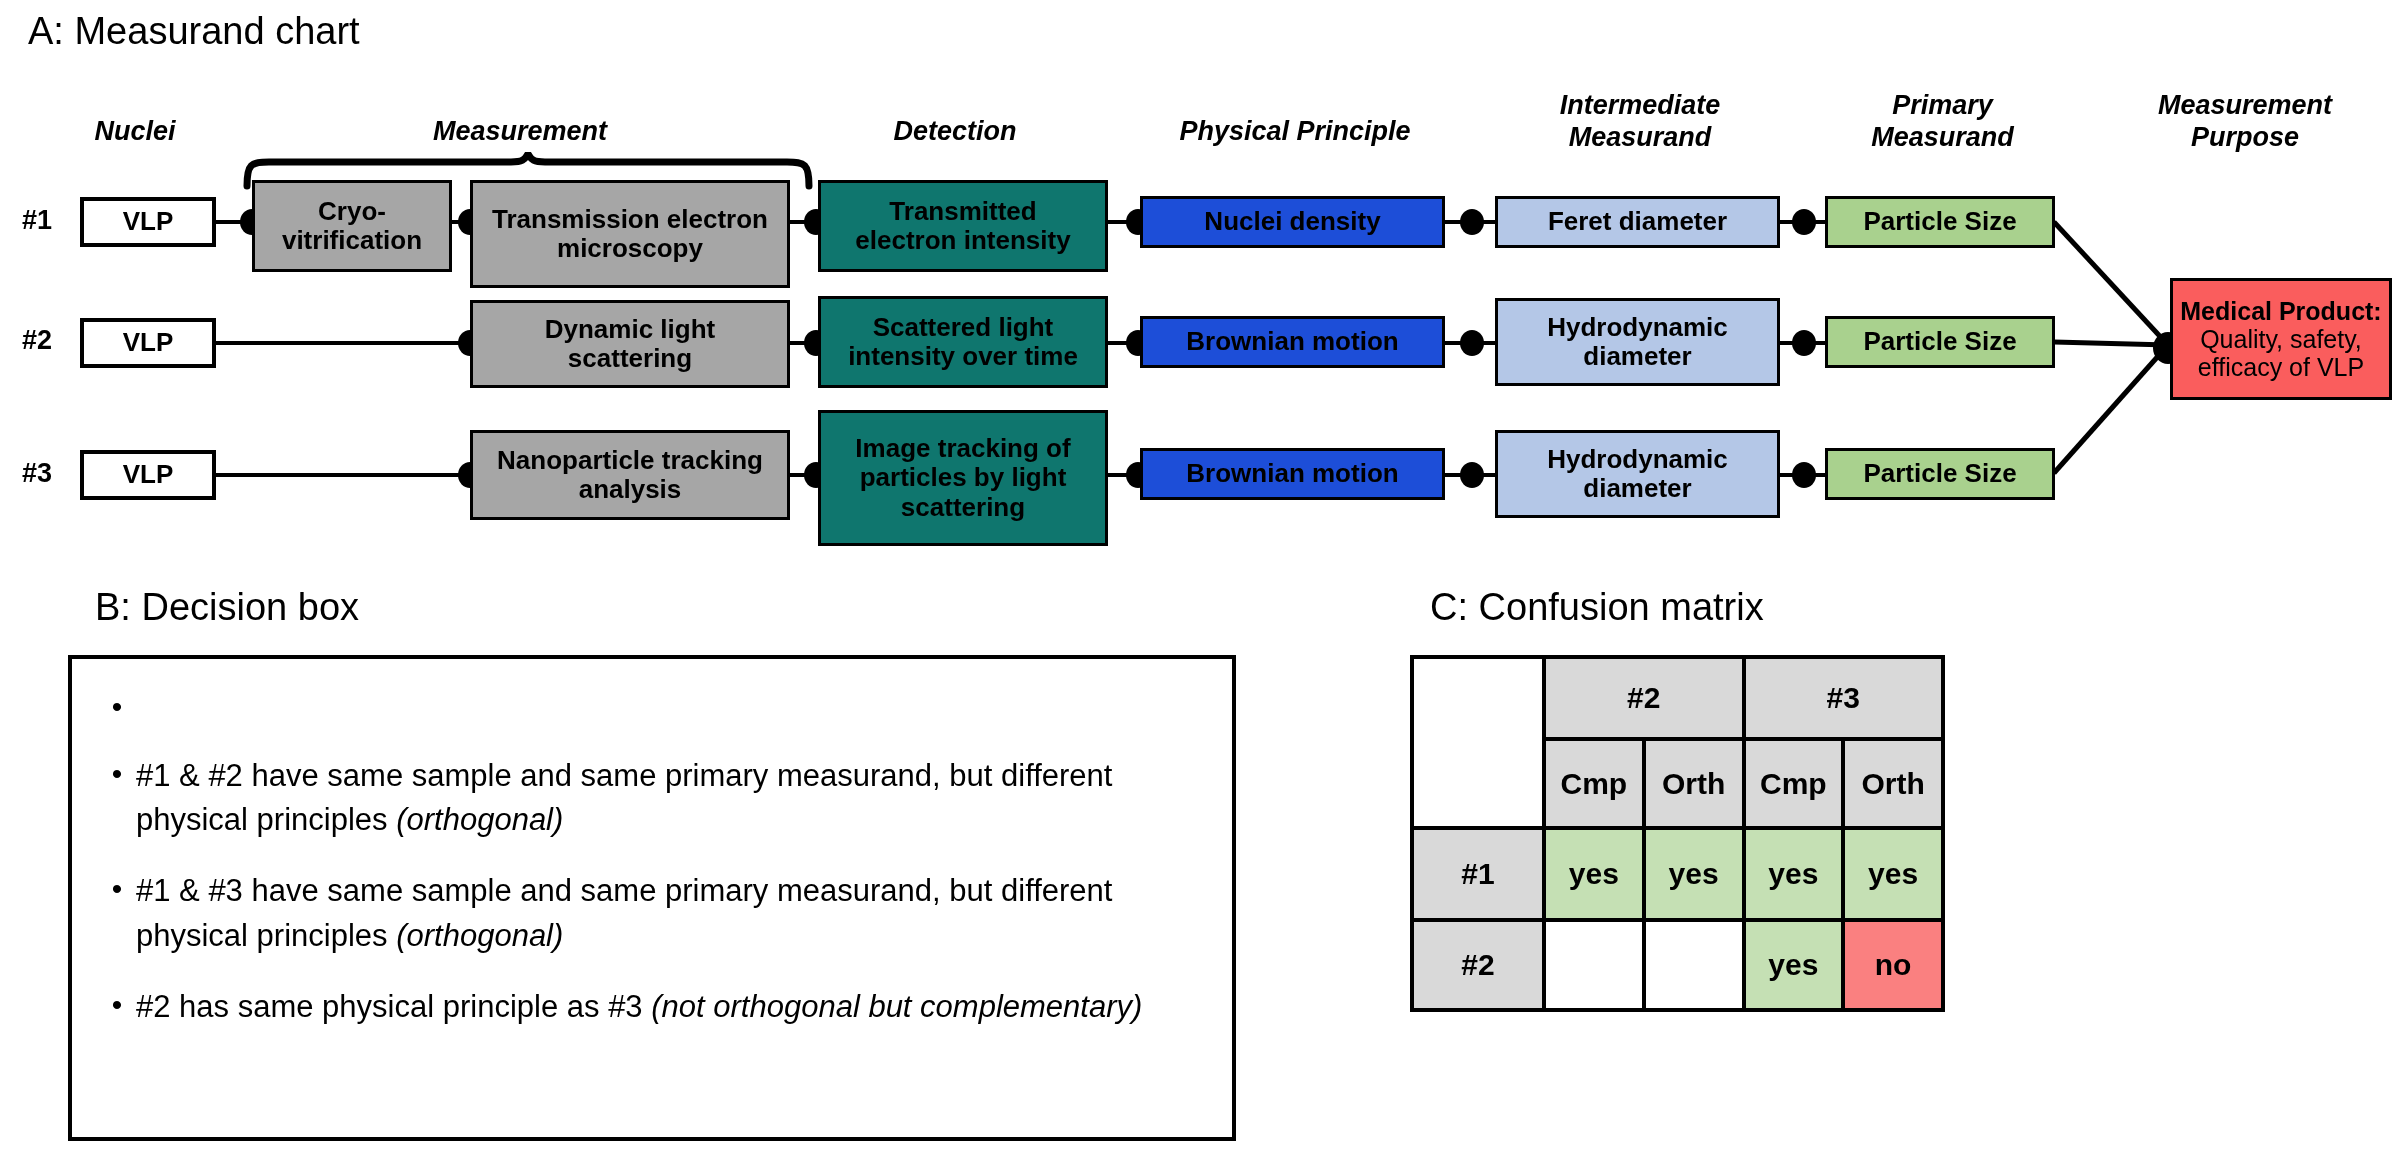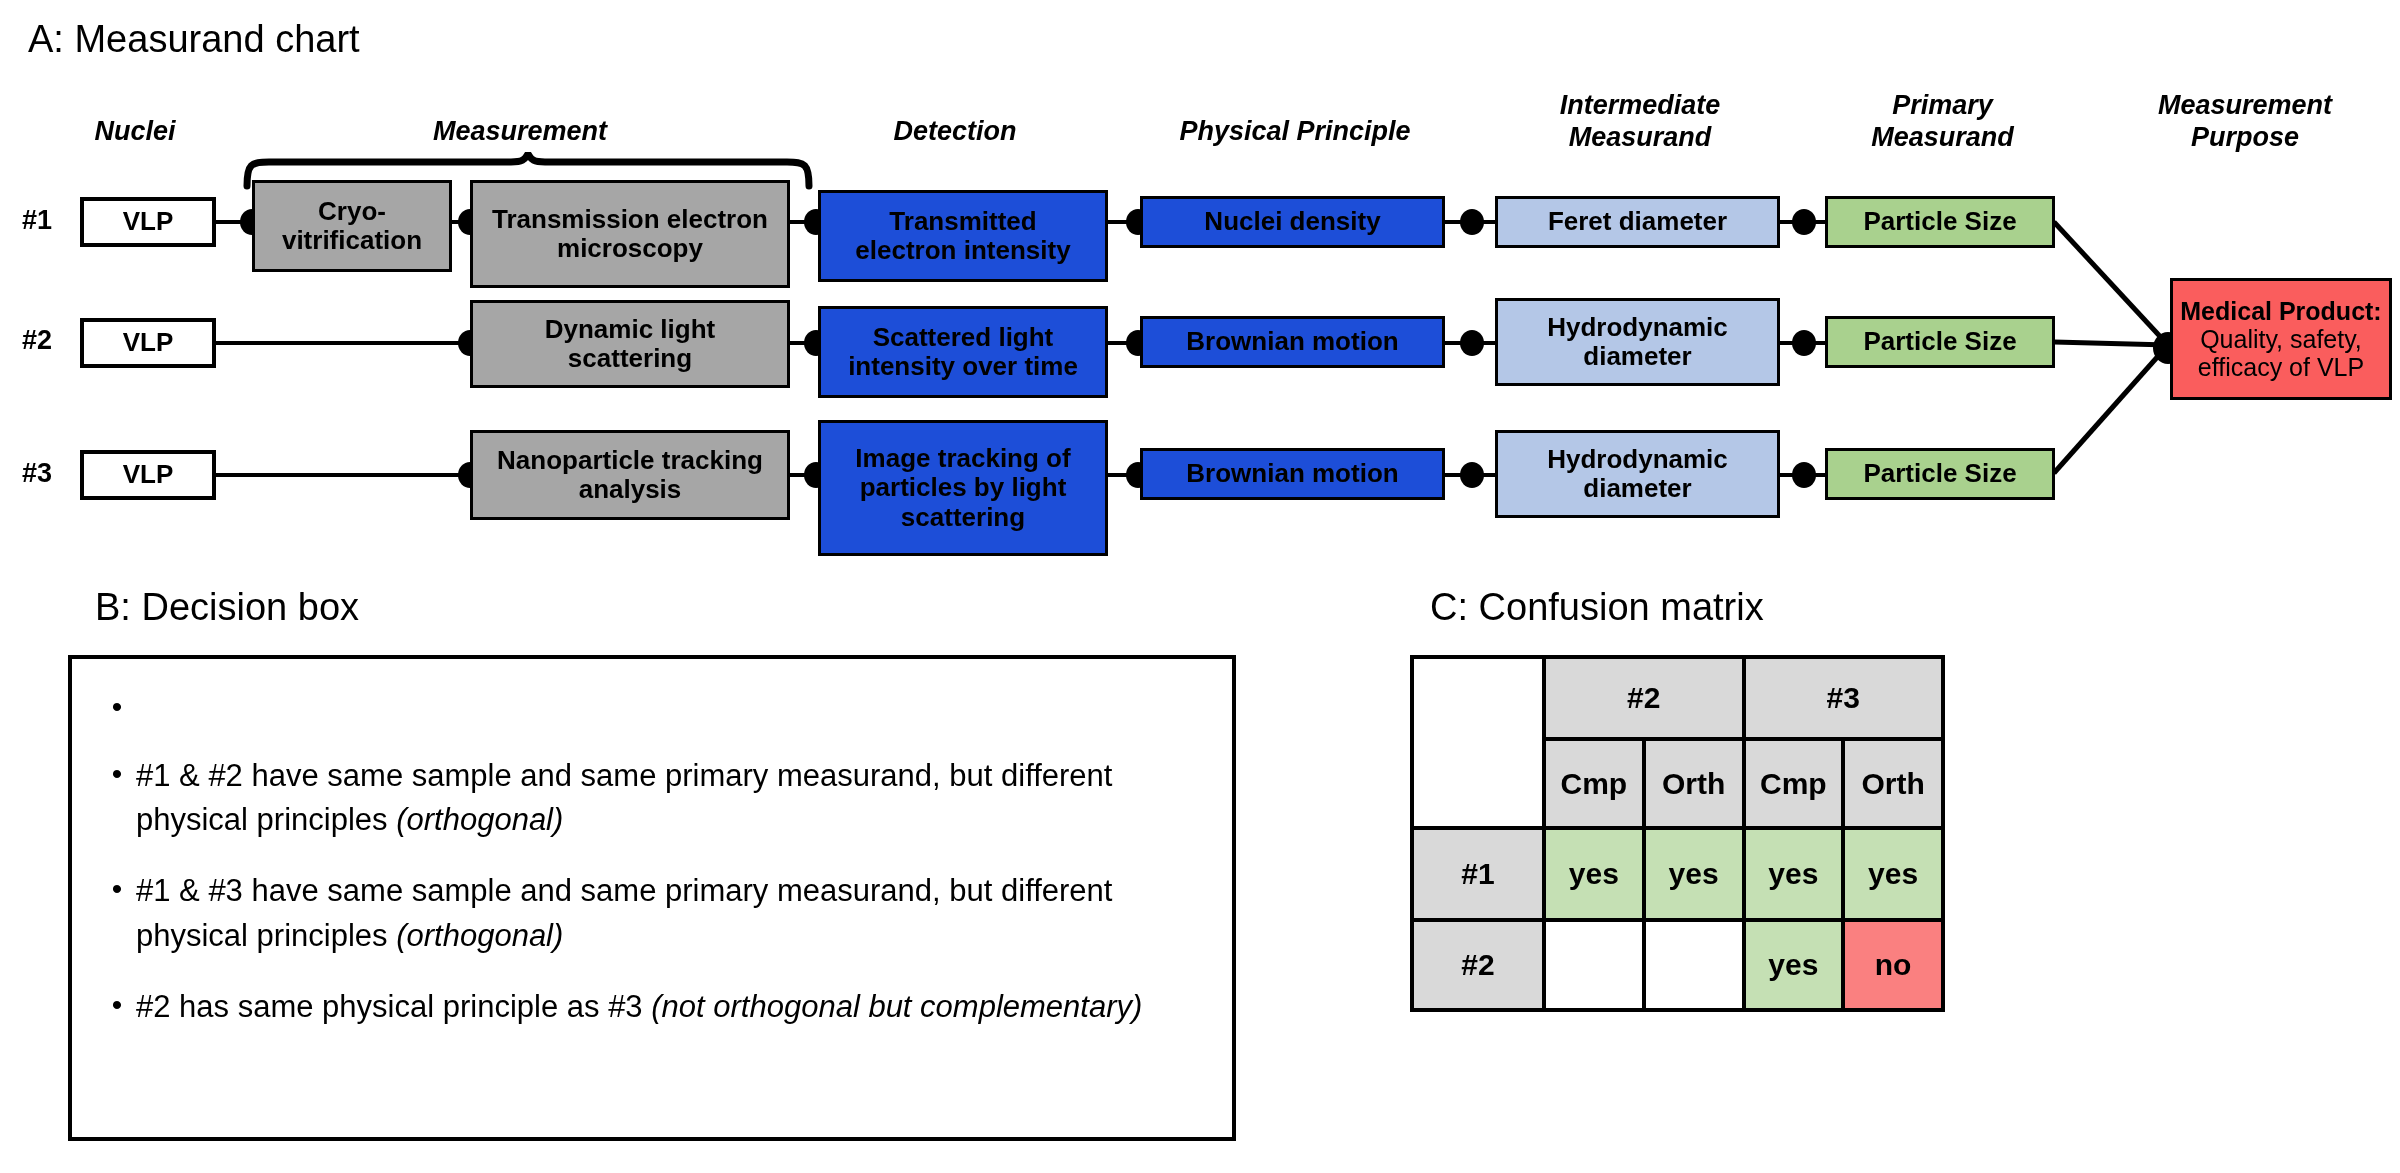--- a/index.html
+++ b/index.html
@@ -9,21 +9,21 @@
   
   .panel-title{font-size:38px;font-weight:400;letter-spacing:0px;white-space:nowrap;}
 
   
   .col-head{font-size:27px;font-weight:bold;font-style:italic;text-align:center;line-height:1.18;white-space:pre-line;}
 
   
   .fbox{box-sizing:border-box;border:3px solid #000;display:flex;align-items:center;justify-content:center;text-align:center;font-weight:bold;font-size:26px;line-height:1.12;padding:2px 6px;}
   .fbox.plain{background:#ffffff;border-width:4px;}
   .fbox.gray{background:#a6a6a6;}
-  .fbox.orange{background:#1d4ed8;margin-top:10px;}
+  .fbox.orange{background:#0f766e;}
   .fbox.purple{background:#1d4ed8;}
   .fbox.blue{background:#b4c7e7;}
   .fbox.green{background:#a9d18e;}
   .fbox.red{background:#fa5d5d;flex-direction:column;font-weight:400;font-size:25px;}
   .fbox.red .rtitle{font-weight:bold;}
 
   .rowlabel{font-size:27px;font-weight:bold;}
 
   
   .conn{background:#000;height:4px;}
@@ -44,21 +44,21 @@
   .matrix td{border:4px solid #000;text-align:center;vertical-align:middle;font-size:30px;font-weight:bold;padding:0;}
   .m-gray{background:#d9d9d9;}
   .m-white{background:#ffffff;}
   .m-green{background:#c5e0b4;font-weight:400;}
   .m-red{background:#fa8080;font-weight:400;}
   .m-empty{background:#ffffff;}
 </style>
 </head>
 <body>
 
-<div class="abs panel-title" style="left:28px;top:10px;margin-top:8px;">A: Measurand chart</div>
+<div class="abs panel-title" style="left:28px;top:10px;">A: Measurand chart</div>
 
 <div class="abs col-head" style="left:30px;top:116px;width:210px;">Nuclei</div>
 <div class="abs col-head" style="left:370px;top:116px;width:300px;">Measurement</div>
 <div class="abs col-head" style="left:820px;top:116px;width:270px;">Detection</div>
 <div class="abs col-head" style="left:1140px;top:116px;width:310px;">Physical Principle</div>
 <div class="abs col-head" style="left:1495px;top:90px;width:290px;">Intermediate
 Measurand</div>
 <div class="abs col-head" style="left:1825px;top:90px;width:235px;">Primary
 Measurand</div>
 <div class="abs col-head" style="left:2110px;top:90px;width:270px;">Measurement

